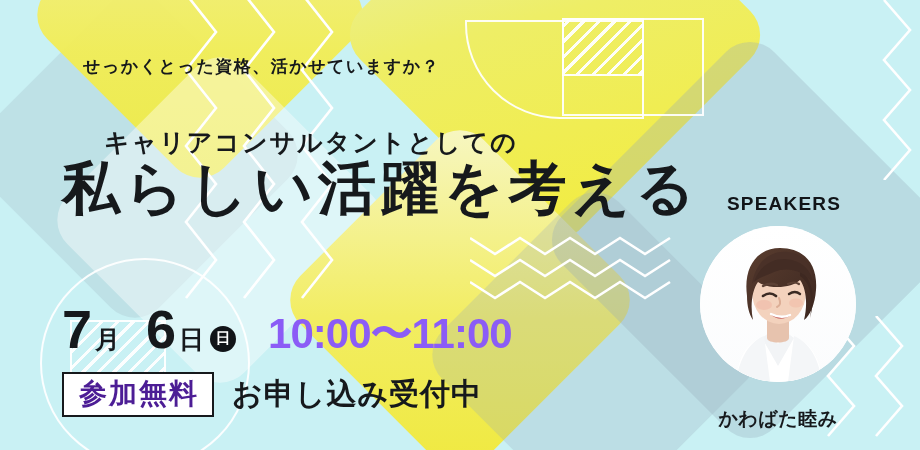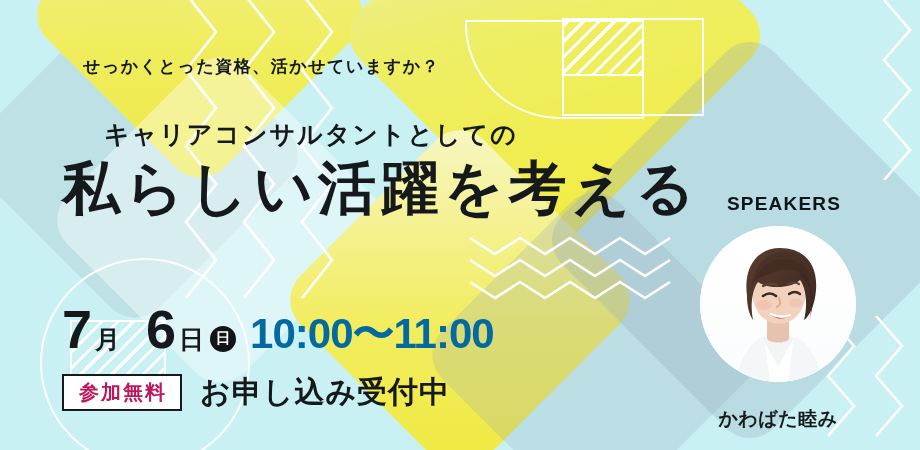--- a/index.html
+++ b/index.html
@@ -204,21 +204,21 @@
     left: 83px;
     top: 55px;
     font-size: 17px;
     font-weight: bold;
     letter-spacing: 1.5px;
   }
 
   .subhead {
     position: absolute;
     left: 104px;
-    top: 118px;
+    top: 126px;
     font-size: 25px;
     font-weight: bold;
     letter-spacing: 2px;
   }
 
   .headline {
     position: absolute;
     left: 62px;
     top: 158px;
     font-size: 58px;
@@ -264,40 +264,40 @@
     font-size: 15px;
     font-weight: bold;
     margin-left: 6px;
     position: relative;
     top: -5px;
   }
   .time {
     font-family: "Liberation Sans", sans-serif;
     font-size: 42px;
     font-weight: bold;
-    color: #0369a1;
-    margin-left: 14px;
+    color: #8b5cf6;
+    margin-left: 32px;
     letter-spacing: -1px;
   }
 
   
 
   .cta-row {
     position: absolute;
     left: 62px;
     top: 372px;
     display: flex;
     align-items: center;
   }
   .free-badge {
     background: #ffffff;
     border: 2px solid #16191c;
-    color: #be185d;
+    color: #4c1d95;
     font-family: "DejaVu Sans", "Liberation Sans", sans-serif;
-    font-size: 20px;
+    font-size: 28px;
     font-weight: bold;
     letter-spacing: 2px;
     padding: 6px 13px 7px 15px;
     line-height: 1;
   }
   .apply {
     font-family: "DejaVu Sans", "Liberation Sans", sans-serif;
     font-size: 30px;
     font-weight: bold;
     color: #16191c;

